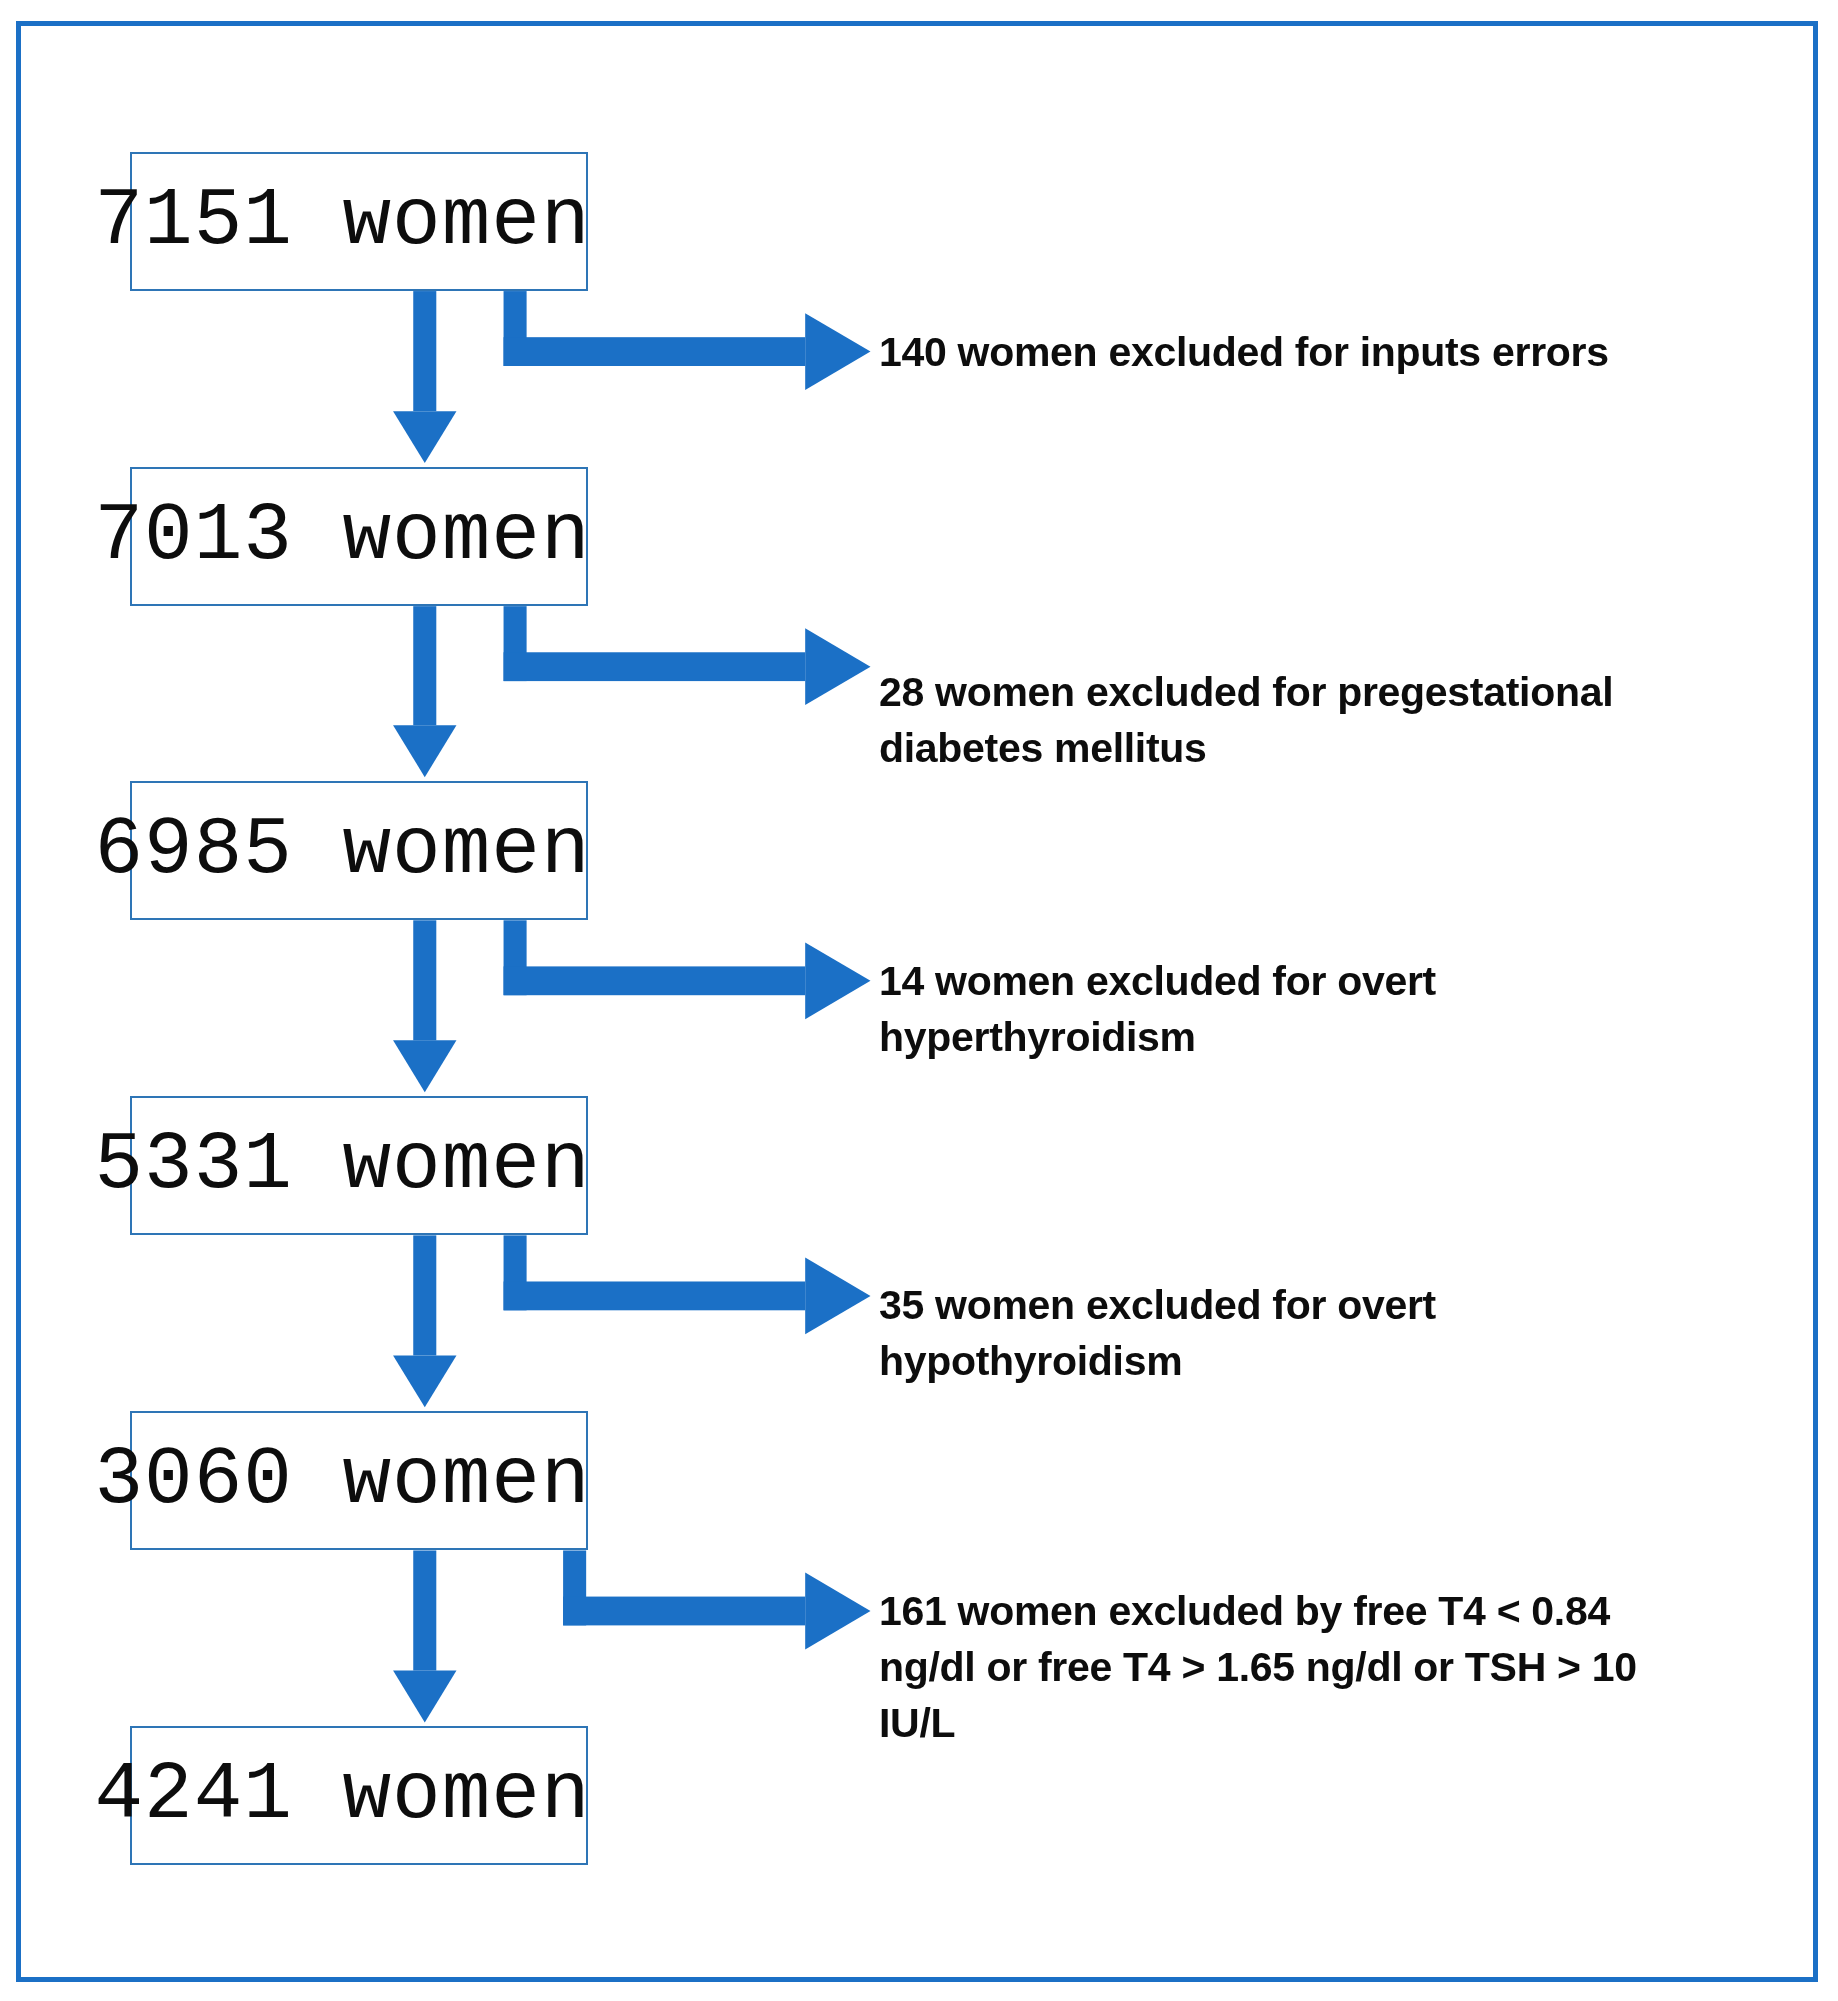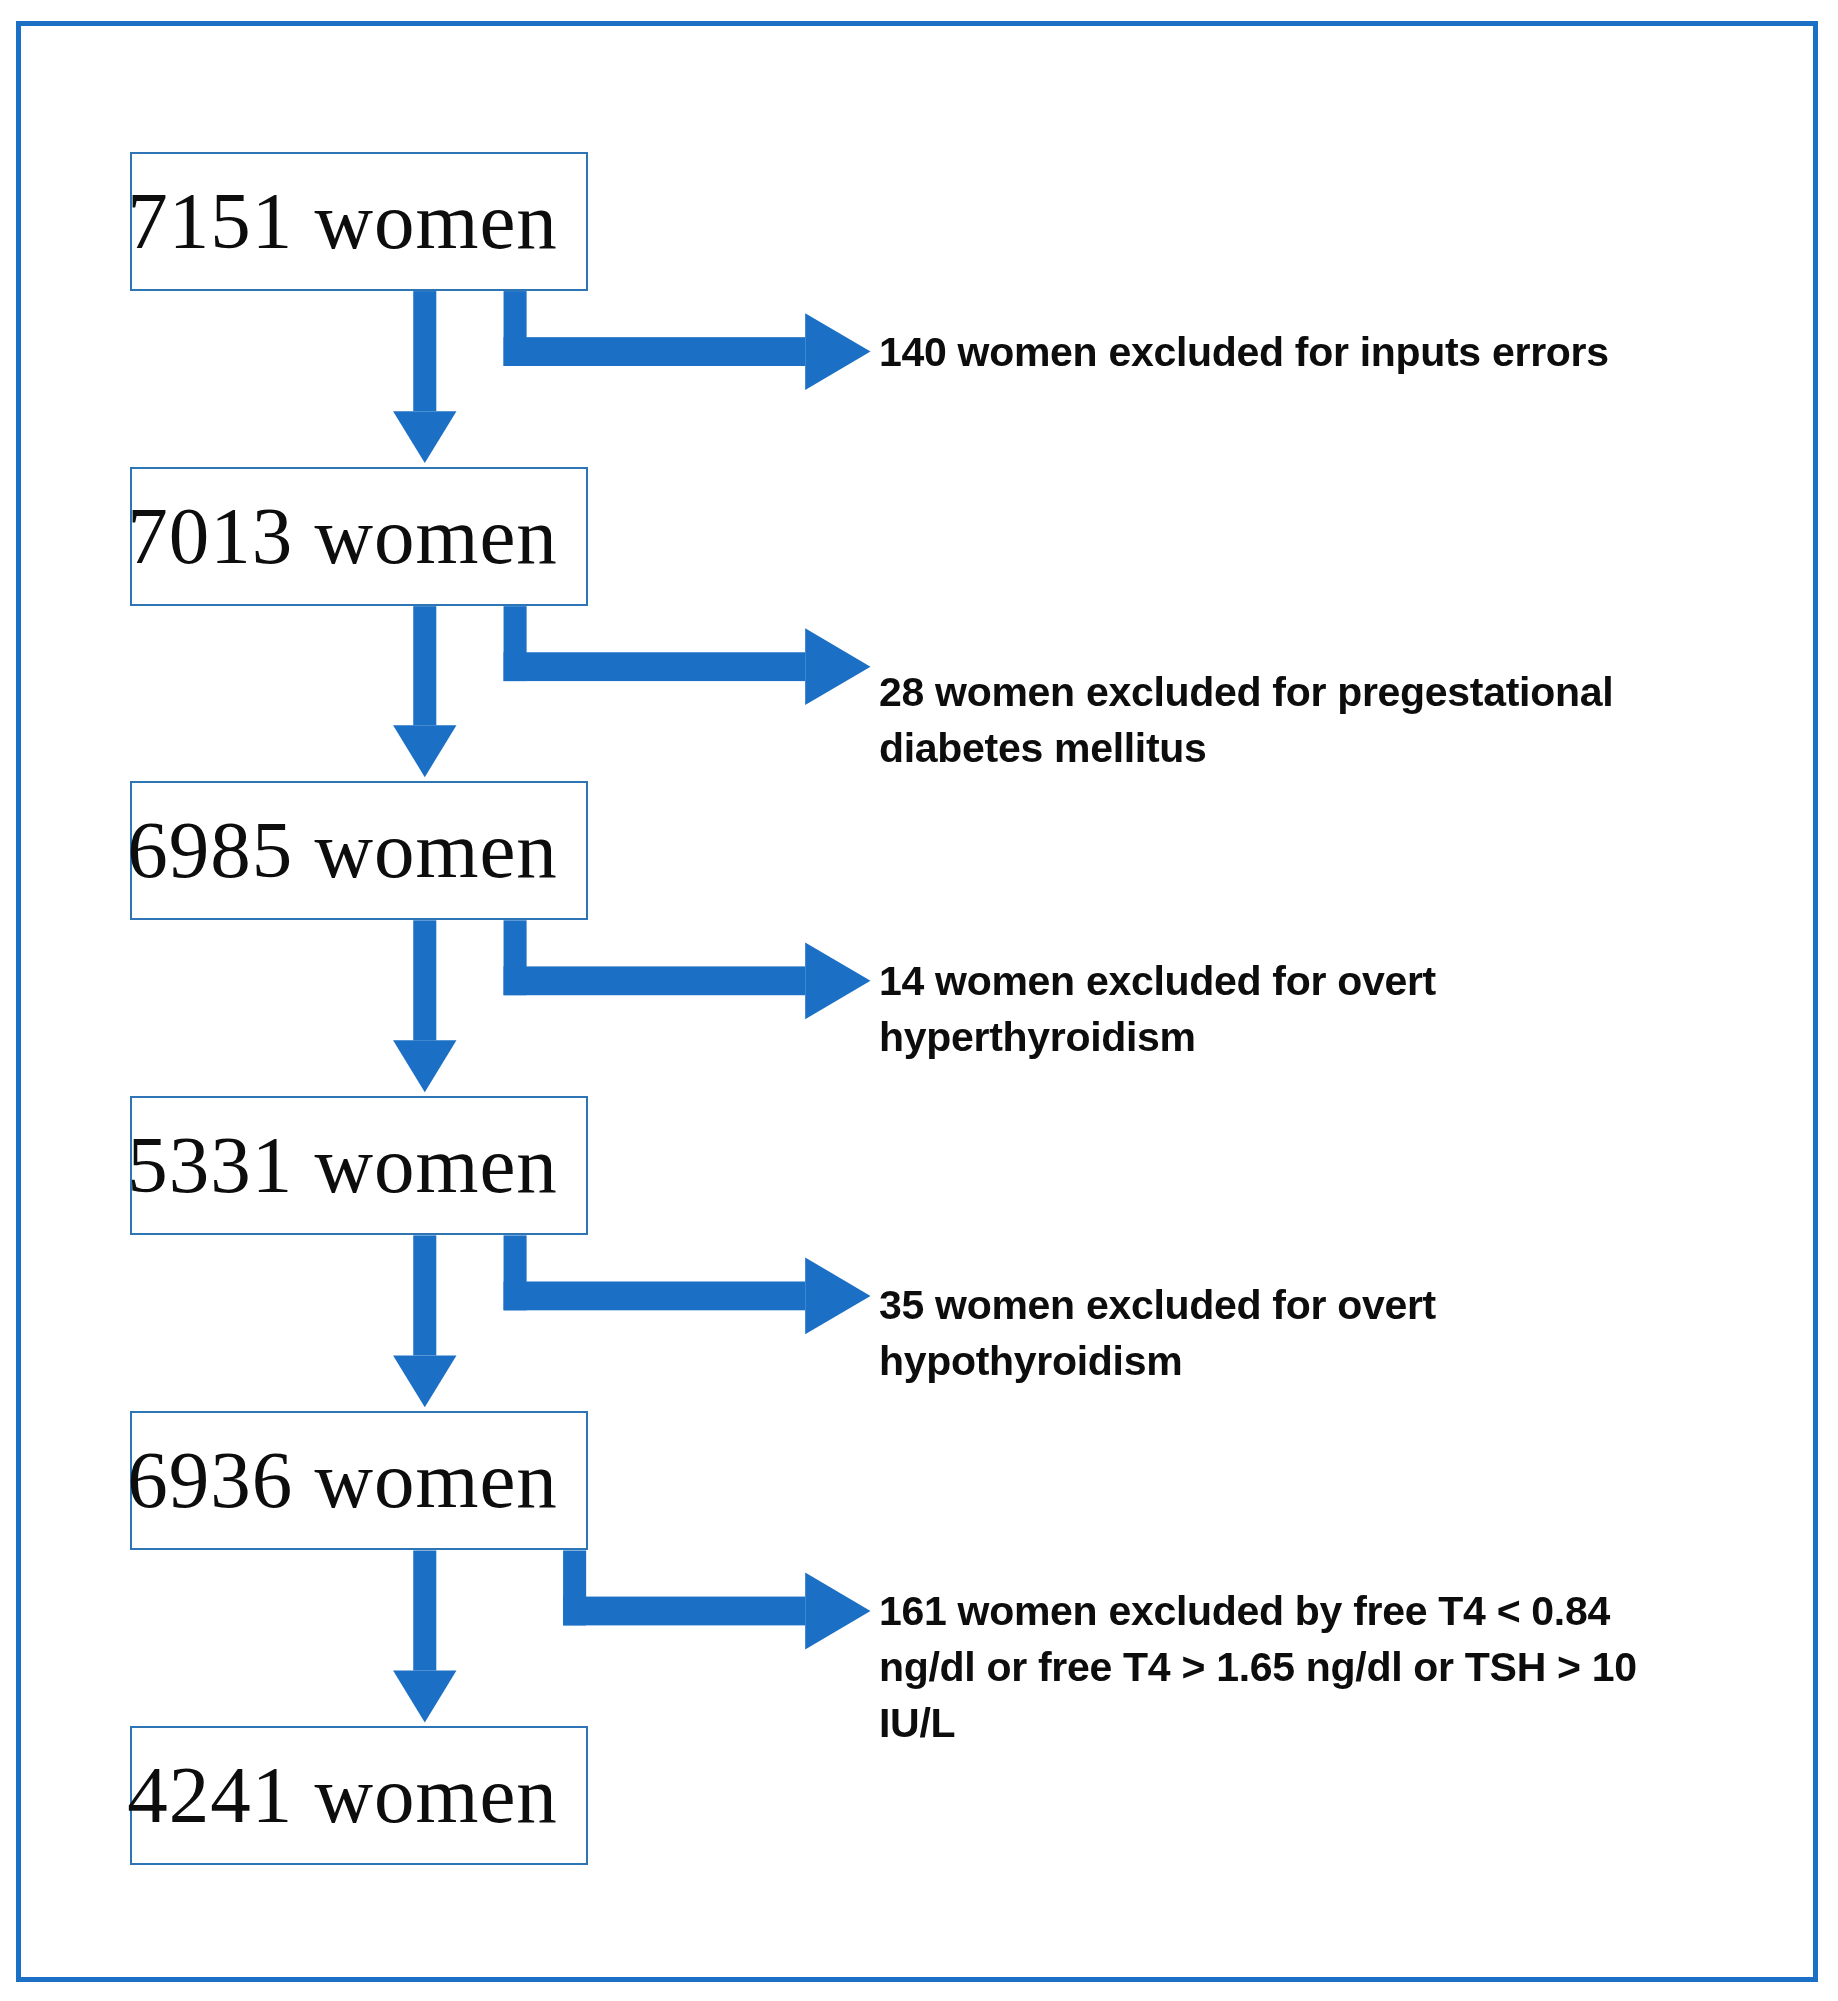--- a/index.html
+++ b/index.html
@@ -26,21 +26,21 @@
     position:absolute;left:0;top:0;width:1839px;height:2001px;
     pointer-events:none;
   }
   .connectors rect,.connectors polygon{fill:var(--accent);}
   .box{
     position:absolute;left:130px;width:458px;height:139px;
     border:2.9px solid var(--box-border);
     background:#ffffff;
     display:flex;align-items:center;justify-content:center;
     padding-right:33px;
-    font-family:Liberation Serif, serif;
+    font-family:Liberation Mono, monospace;
     font-size:81px;font-weight:400;color:var(--ink);
     letter-spacing:1px;white-space:nowrap;
   }
   .box-1{top:152px;}
   .box-2{top:467px;}
   .box-3{top:781px;}
   .box-4{top:1096px;}
   .box-5{top:1411px;}
   .box-6{top:1726px;}
   .note{
@@ -120,21 +120,21 @@
   <div class="box box-2">
     <span>7013 women</span>
   </div>
   <div class="box box-3">
     <span>6985 women</span>
   </div>
   <div class="box box-4">
     <span>5331 women</span>
   </div>
   <div class="box box-5">
-    <span>6936 women</span>
+    <span>3060 women</span>
   </div>
   <div class="box box-6">
     <span>4241 women</span>
   </div>
 
   <div class="note note-1">140 women excluded for inputs errors</div>
   <div class="note note-2">28 women excluded for pregestational
 diabetes mellitus</div>
   <div class="note note-3">14 women excluded for overt
 hyperthyroidism</div>

